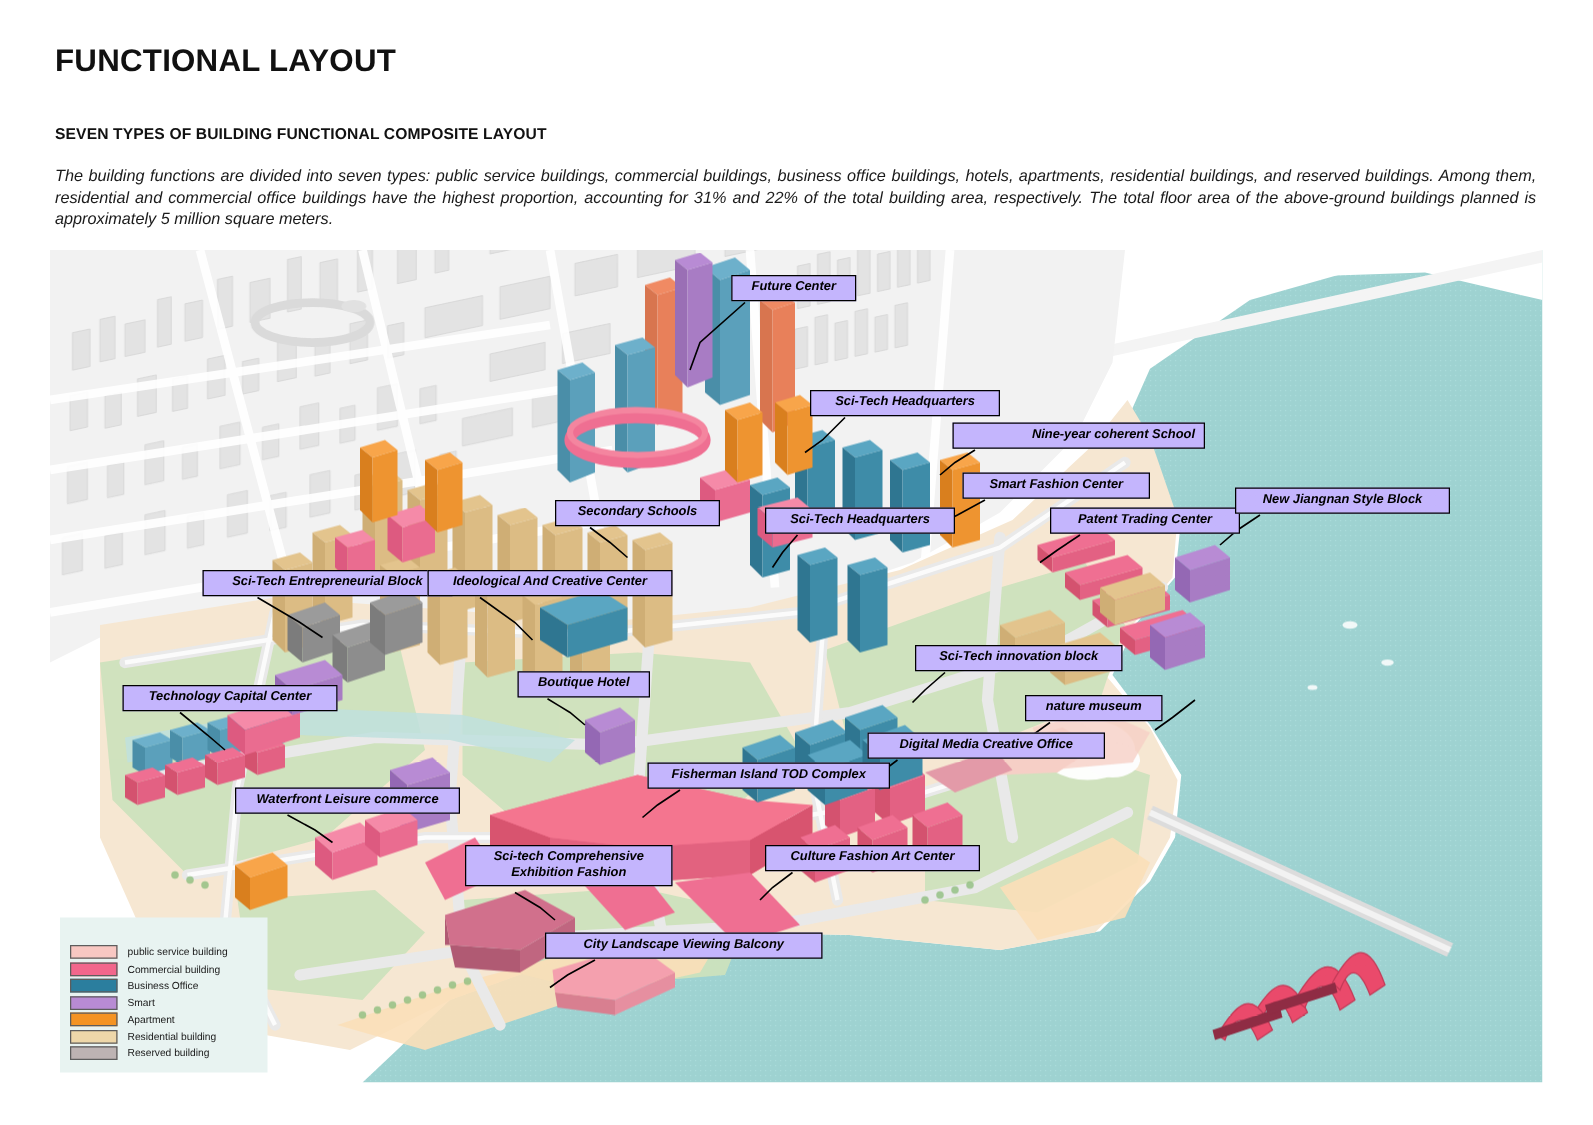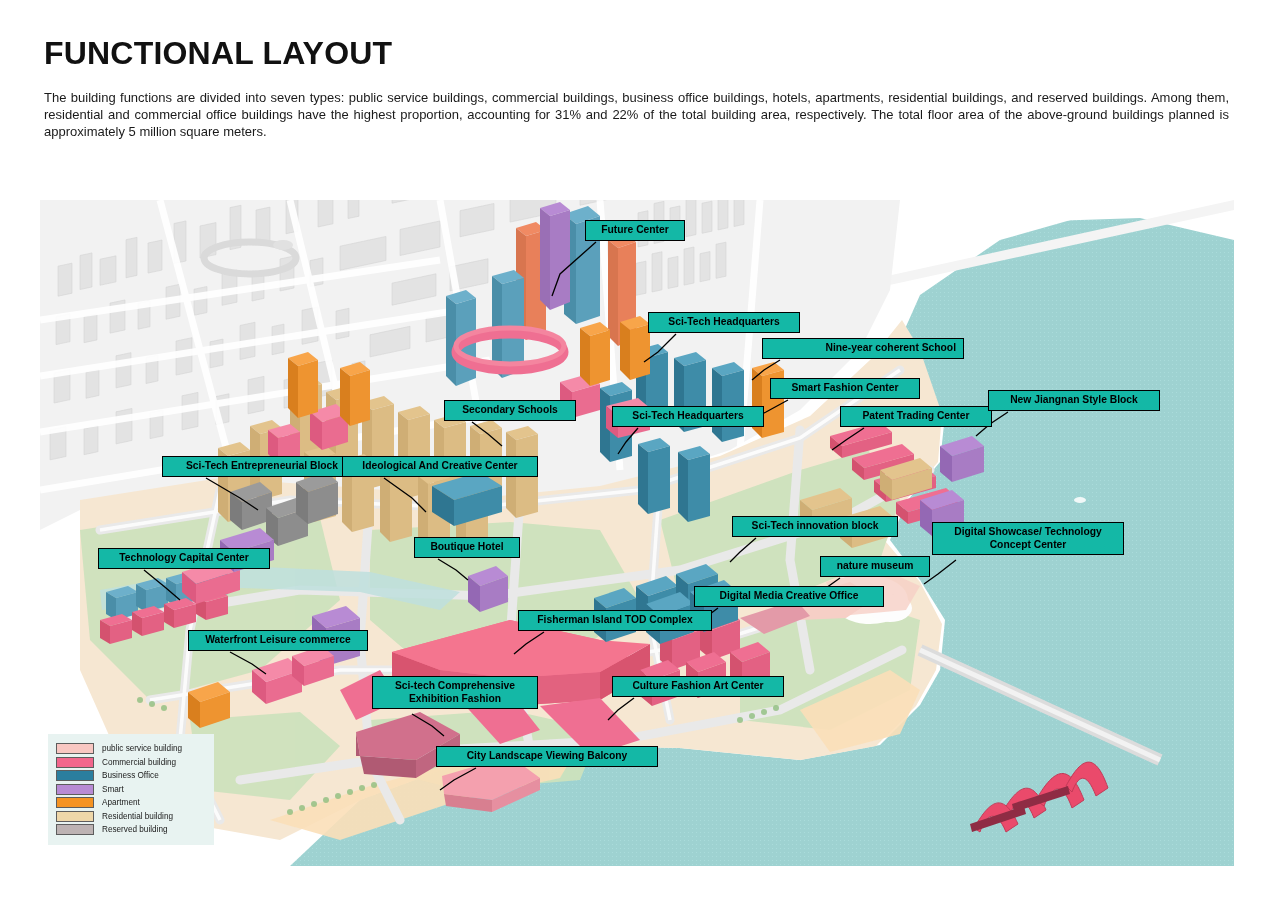--- a/index.html
+++ b/index.html
@@ -10,73 +10,75 @@
     font-family:"Liberation Sans", sans-serif;
     color:#111;
     overflow:hidden;
     position:relative;
   }
   #page{position:relative;width:1274px;height:900px;}
 
   
   .header{position:absolute;left:44px;top:36px;width:1190px;}
   .title{
-    font-size:32px;font-weight:bold;letter-spacing:.2px;
+    font-size:25px;font-weight:bold;letter-spacing:.2px;
     color:#111;margin:0 0 0 0;line-height:1.1;
   }
   .subtitle{
     font-size:12.5px;font-weight:bold;color:#111;
     margin:36px 0 0 0;letter-spacing:.1px;
   }
   .body-text{
     font-size:13px;line-height:17px;color:#1a1a1a;
-    margin:18px 0 0 0;text-align:justify;width:1185px;
+    margin:18px 0 0 0;text-align:justify;width:1185px;font-style:italic;
   }
 
   
   .map-wrap{position:absolute;left:40px;top:200px;width:1194px;height:666px;}
   .map-svg{display:block;width:1194px;height:666px;}
 
   
   .legend{
     position:absolute;left:8px;top:534px;
-    width:152px;padding:8px 6px 8px 8px;
+    width:152px;padding:21px 6px 8px 8px;
     background:#e8f3f1;
   }
   .legend-row{display:flex;align-items:center;height:13.5px;}
   .legend-swatch{
     width:36px;height:9px;border:1px solid #5d5d5d;
     margin-right:8px;flex:0 0 auto;
   }
   .legend-label{font-size:8.2px;color:#1a1a1a;white-space:nowrap;}
 
   
   .callout{
     position:absolute;
-    background:#14b8a6;
+    background:#c4b5fd;
     border:1.6px solid #000;
     font-size:10.3px;font-weight:bold;color:#000;
     padding:3px 7px 3px 7px;
     line-height:12.5px;
     white-space:nowrap;
     text-align:center;
     box-sizing:border-box;
     z-index:20;
+    font-style:italic;
   }
   .callout.two-line{white-space:normal;}
   
   .leader-layer{position:absolute;left:0;top:0;width:1194px;height:666px;pointer-events:none;z-index:15;}
 </style>
 </head>
 <body>
 
 <div id="page">
 
   <div class="header">
     <h1 class="title">FUNCTIONAL LAYOUT</h1>
+    <div class="subtitle">SEVEN TYPES OF BUILDING FUNCTIONAL COMPOSITE LAYOUT</div>
     <p class="body-text">The building functions are divided into seven types: public service buildings, commercial buildings, business office buildings, hotels, apartments, residential buildings, and reserved buildings. Among them, residential and commercial office buildings have the highest proportion, accounting for 31% and 22% of the total building area, respectively. The total floor area of the above-ground buildings planned is approximately 5 million square meters.</p>
   </div>
 
   <div class="map-wrap">
 
     <svg class="map-svg" viewBox="0 0 1194 666" preserveAspectRatio="none">
       <defs>
 
         <pattern id="waterDots" width="4" height="4" patternUnits="userSpaceOnUse">
           <rect width="4" height="4" fill="#9ed2d1"></rect>
@@ -643,21 +645,20 @@
     <div class="callout" style="left:608px;top:112px;width:152px;">Sci-Tech Headquarters</div>
     <div class="callout" style="left:722px;top:138px;width:202px;text-align:right;">Nine-year coherent School</div>
     <div class="callout" style="left:730px;top:178px;width:150px;">Smart Fashion Center</div>
     <div class="callout" style="left:404px;top:200px;width:132px;">Secondary Schools</div>
     <div class="callout" style="left:572px;top:206px;width:152px;">Sci-Tech Headquarters</div>
     <div class="callout" style="left:800px;top:206px;width:152px;">Patent Trading Center</div>
     <div class="callout" style="left:948px;top:190px;width:172px;">New Jiangnan Style Block</div>
     <div class="callout" style="left:122px;top:256px;width:200px;">Sci-Tech Entrepreneurial Block</div>
     <div class="callout" style="left:302px;top:256px;width:196px;">Ideological And Creative Center</div>
     <div class="callout" style="left:692px;top:316px;width:166px;">Sci-Tech innovation block</div>
-    <div class="callout two-line" style="left:892px;top:322px;width:192px;">Digital Showcase/ Technology Concept Center</div>
     <div class="callout" style="left:58px;top:348px;width:172px;">Technology Capital Center</div>
     <div class="callout" style="left:374px;top:337px;width:106px;">Boutique Hotel</div>
     <div class="callout" style="left:780px;top:356px;width:110px;">nature museum</div>
     <div class="callout" style="left:654px;top:386px;width:190px;">Digital Media Creative Office</div>
     <div class="callout" style="left:148px;top:430px;width:180px;">Waterfront Leisure commerce</div>
     <div class="callout" style="left:478px;top:410px;width:194px;">Fisherman Island TOD Complex</div>
     <div class="callout two-line" style="left:332px;top:476px;width:166px;">Sci-tech Comprehensive Exhibition Fashion</div>
     <div class="callout" style="left:572px;top:476px;width:172px;">Culture Fashion Art Center</div>
     <div class="callout" style="left:396px;top:546px;width:222px;">City Landscape Viewing Balcony</div>
 

